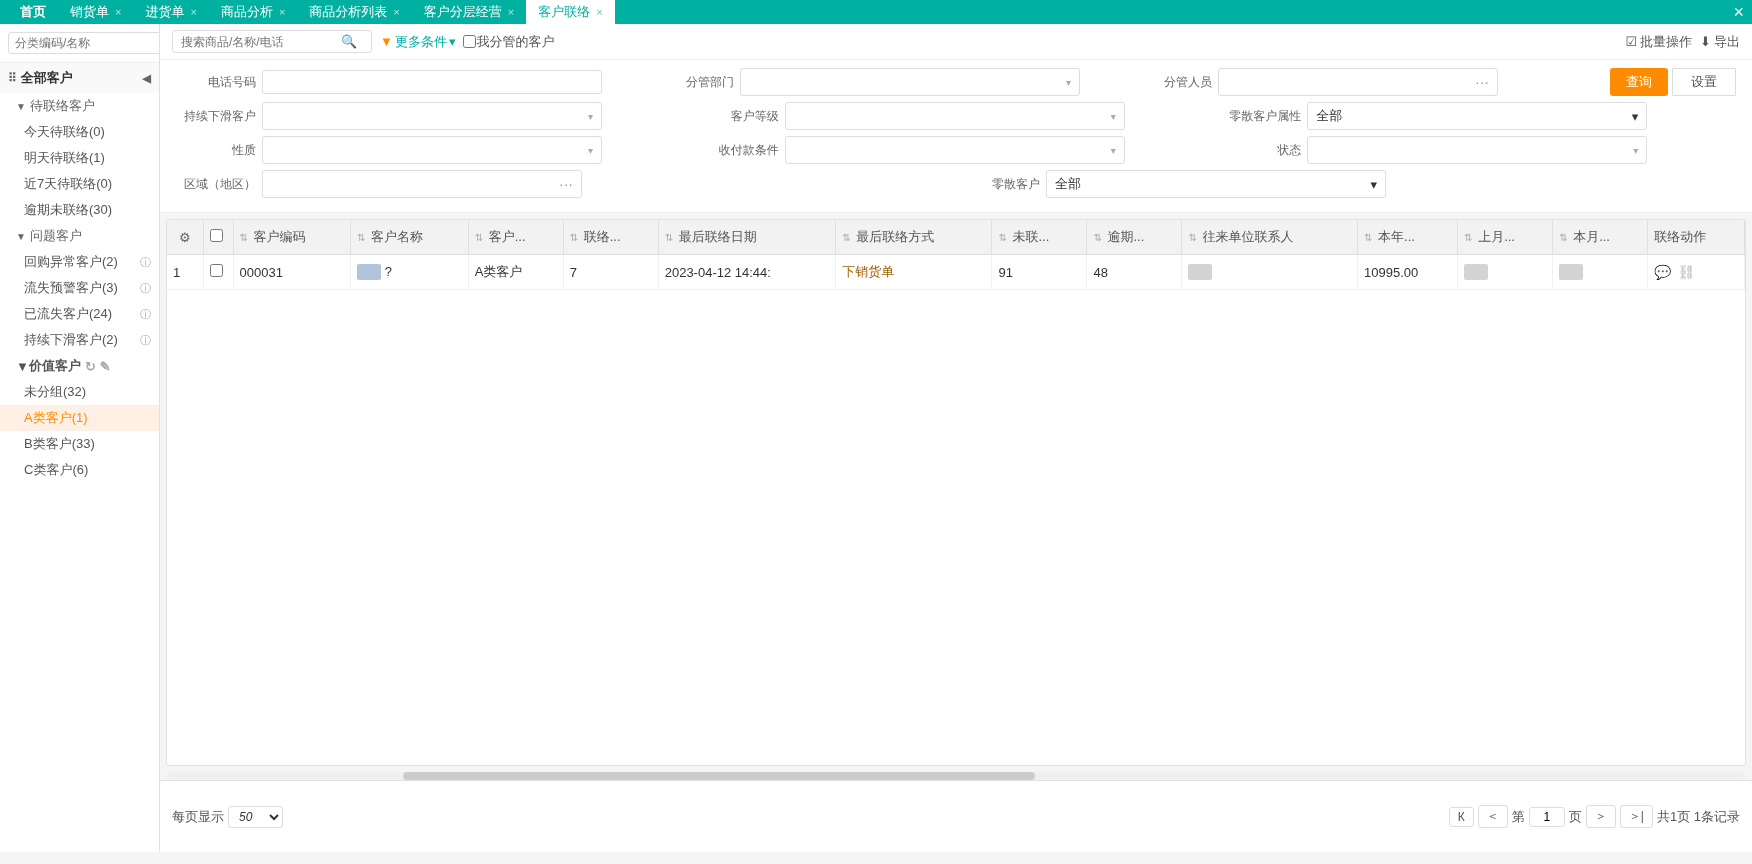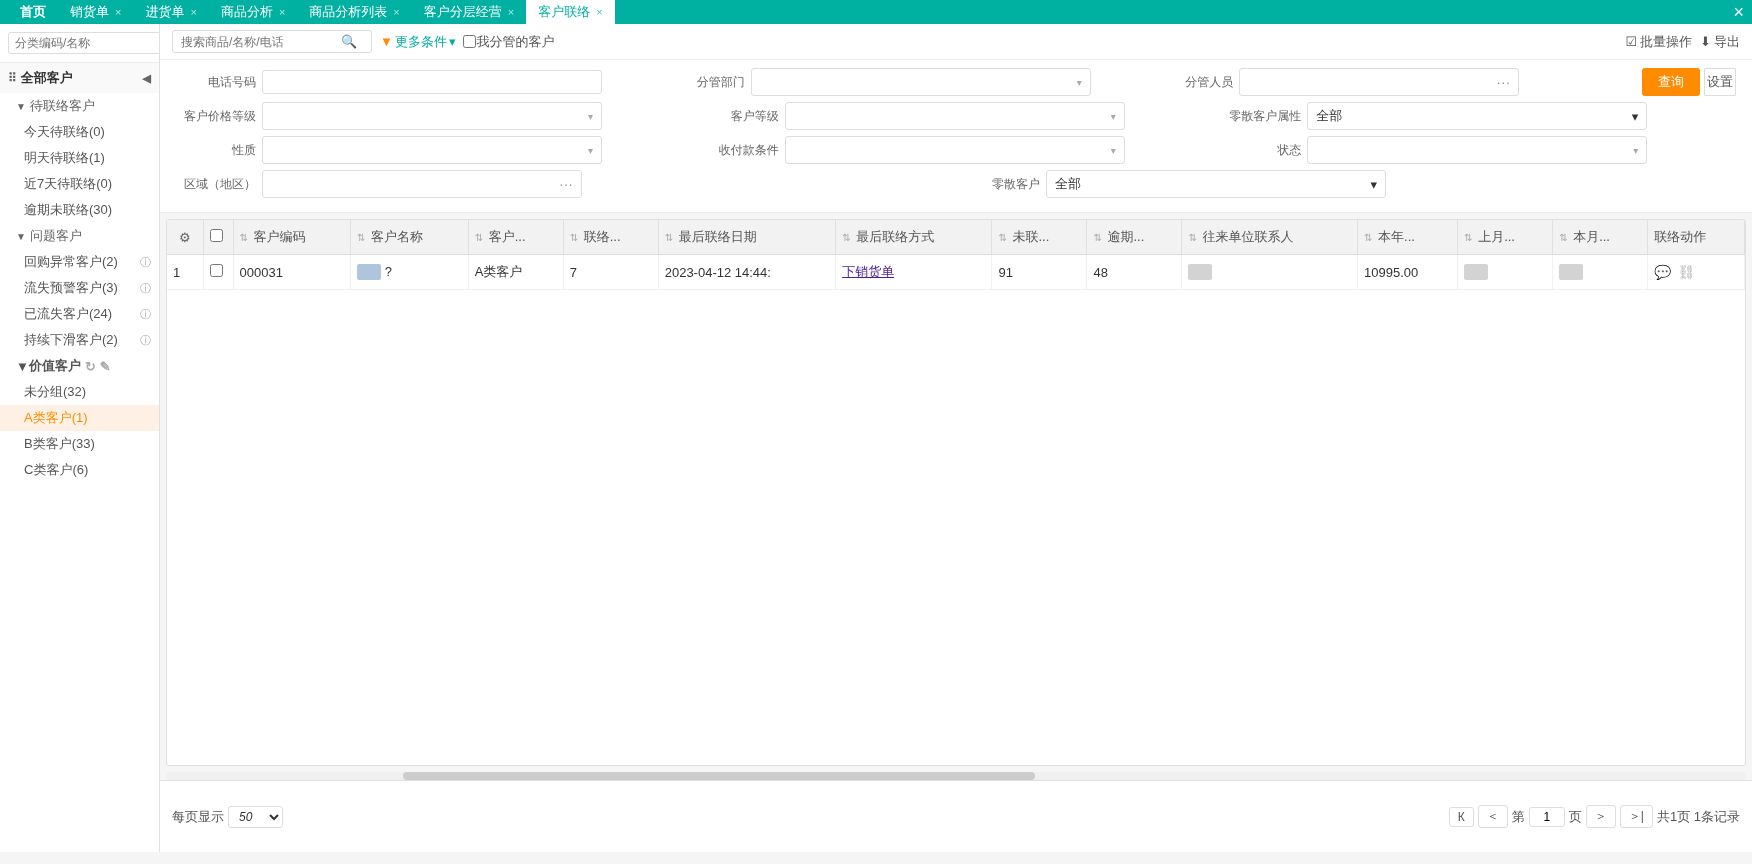--- a/index.html
+++ b/index.html
@@ -286,21 +286,21 @@
       cursor: pointer;
       height: 28px;
       display: flex;
       align-items: center;
     }
     .settings-btn {
       background: #fff;
       color: #555;
       border: 1px solid #ddd;
       border-radius: 1px;
-      padding: 4px 2px;
+      padding: 4px 18px;
       font-size: 13px;
       cursor: pointer;
       height: 28px;
       display: flex;
       align-items: center;
     }
     .filter-btn-group {
       display: flex;
       flex-direction: row;
       gap: 4px;
@@ -342,21 +342,21 @@
       color: #333;
       white-space: nowrap;
     }
     .table-gear {
       display: flex;
       align-items: center;
       justify-content: center;
       color: #666;
       cursor: pointer;
     }
-    .link-text { color: #4c1d95; cursor: pointer; text-decoration: underline; }
+    .link-text { color: #a16207; cursor: pointer; }
     .row-actions { display: flex; gap: 6px; align-items: center; }
     .action-icon { color: #aaa; cursor: pointer; font-size: 14px; }
 
     
     .bottom-bar {
       background: #fff;
       border-top: 1px solid #e0e0e0;
       padding: 24px 12px;
       display: flex;
       align-items: center;
@@ -586,21 +586,21 @@
           </div>
         </div>
         <div class="filter-btn-group">
           <button class="search-btn">查询</button>
           <button class="settings-btn">设置</button>
         </div>
       </div>
 
       <div class="filter-row">
         <div class="filter-field">
-          <span class="filter-label">客户价格等级</span>
+          <span class="filter-label">持续下滑客户</span>
           <div class="filter-select" style="max-width:340px">
             <span></span>
             <span class="chevron">▾</span>
           </div>
         </div>
         <div class="filter-field">
           <span class="filter-label">客户等级</span>
           <div class="filter-select" style="max-width:340px">
             <span></span>
             <span class="chevron">▾</span>

